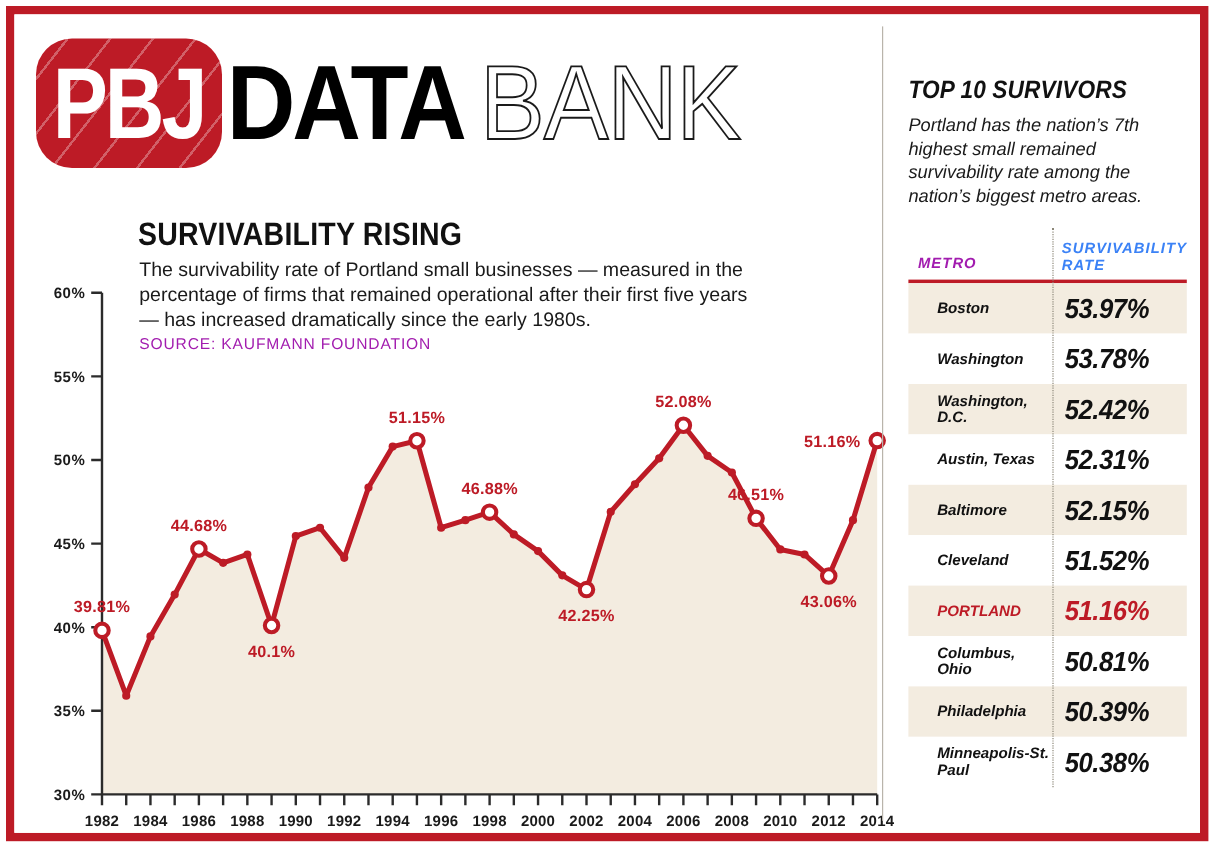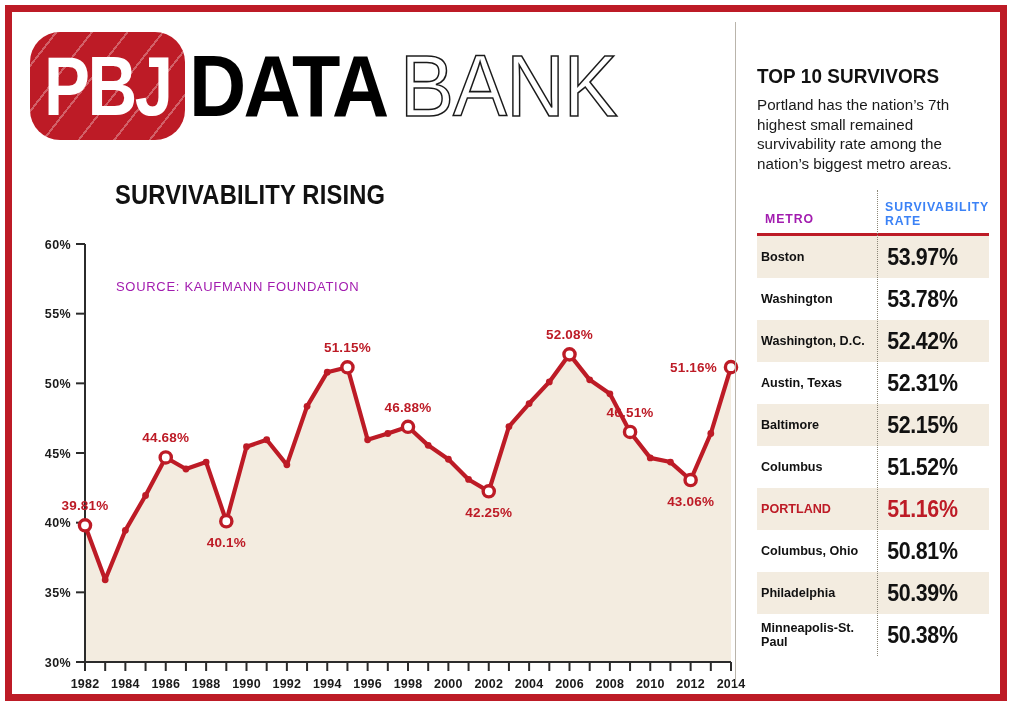--- a/index.html
+++ b/index.html
@@ -164,20 +164,21 @@
     left: 723px; top: 10px;
     width: 1px; height: 662px;
     background: #b9b4ab;
   }
 
   
   .panel {
     position: absolute;
     left: 745px; top: 52px;
     width: 232px;
+    font-style: italic;
   }
   .panel-title {
     font-size: 21px;
     font-weight: bold;
     color: #111111;
     letter-spacing: 0.1px;
     transform: scaleX(0.90);
     transform-origin: left center;
     margin-bottom: 7px;
   }
@@ -233,21 +234,21 @@
   .trow {
     display: flex;
     align-items: center;
     height: 42px;
     background: #ffffff;
   }
   .trow.alt { background: #f3ece0; }
   .td-metro {
     width: 120px;
     box-sizing: border-box;
-    padding-left: 4px;
+    padding-left: 24px;
     font-size: 12.6px;
     font-weight: bold;
     line-height: 14.5px;
     color: #111111;
   }
   .td-rate {
     flex: 1;
     box-sizing: border-box;
     padding-left: 11px;
     font-size: 23px;
@@ -271,20 +272,21 @@
     <div class="logo">
       <div class="logo-box">
         <div class="stripes"></div>
         <div class="logo-pbj">PBJ</div>
       </div>
       <div class="logo-data">DATA</div>
       <div class="logo-bank">BANK</div>
     </div>
 
     <div class="chart-title">SURVIVABILITY RISING</div>
+    <div class="chart-desc">The survivability rate of Portland small businesses —  measured in the percentage of firms that remained operational after their first five years — has increased dramatically since the early 1980s.</div>
     <div class="chart-source">SOURCE: KAUFMANN FOUNDATION</div>
 
     <div class="plot-wrap">
       <svg class="chart" id="chart-svg" width="740" height="682" viewBox="0 0 740 682">
         <g id="chart-fill-g">
             <path d="M 73 650 L 73.00 513.31 L 93.19 567.79 L 113.38 518.33 L 133.56 483.50 L 153.75 445.46 L 173.94 457.02 L 194.13 450.06 L 214.31 509.27 L 234.50 434.73 L 254.69 427.76 L 274.88 452.84 L 295.06 394.32 L 315.25 360.19 L 335.44 355.31 L 355.63 427.76 L 375.81 421.49 L 396.00 414.81 L 416.19 433.34 L 436.38 447.27 L 456.56 467.47 L 476.75 479.32 L 496.94 414.53 L 517.13 391.54 L 537.31 369.94 L 557.50 342.35 L 577.69 367.85 L 597.88 381.78 L 618.06 419.96 L 638.25 445.88 L 658.44 450.06 L 678.63 468.03 L 698.81 421.49 L 719.00 355.17 L 719 650 Z" fill="#f3ece0" stroke="none"></path>
           </g>
         <g id="chart-axes-g">
             <line x1="73" y1="232" x2="73" y2="650" stroke="#2b2b2b" stroke-width="2"></line>
             <line x1="64" y1="650" x2="73" y2="650" stroke="#2b2b2b" stroke-width="2"></line>
@@ -434,21 +436,21 @@
           </div>
           <div class="trow">
             <div class="td-metro">Austin, Texas</div>
             <div class="td-rate">52.31%</div>
           </div>
           <div class="trow alt">
             <div class="td-metro">Baltimore</div>
             <div class="td-rate">52.15%</div>
           </div>
           <div class="trow">
-            <div class="td-metro">Columbus</div>
+            <div class="td-metro">Cleveland</div>
             <div class="td-rate">51.52%</div>
           </div>
           <div class="trow alt hl">
             <div class="td-metro">PORTLAND</div>
             <div class="td-rate">51.16%</div>
           </div>
           <div class="trow">
             <div class="td-metro">Columbus, Ohio</div>
             <div class="td-rate">50.81%</div>
           </div>

